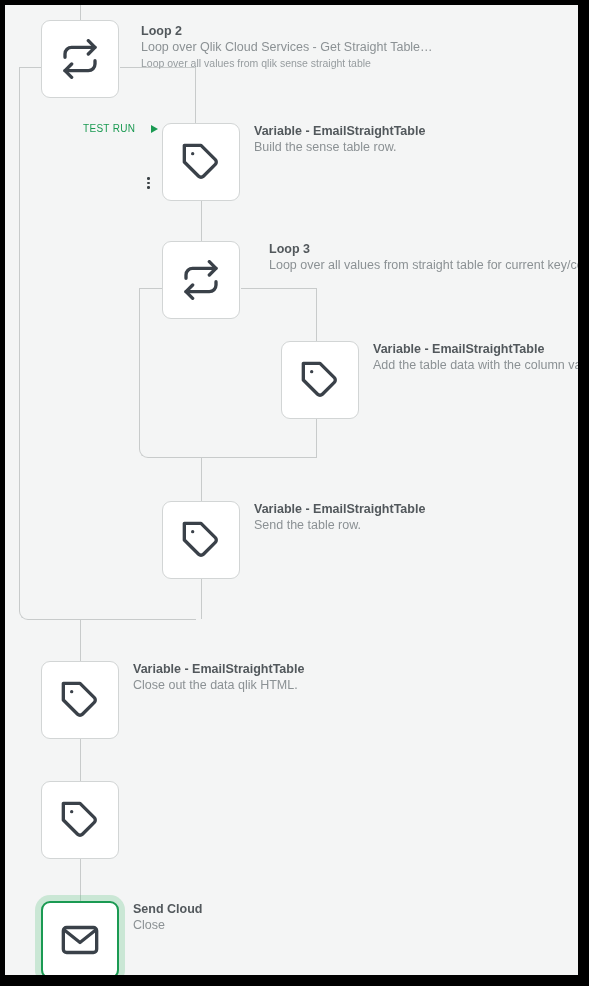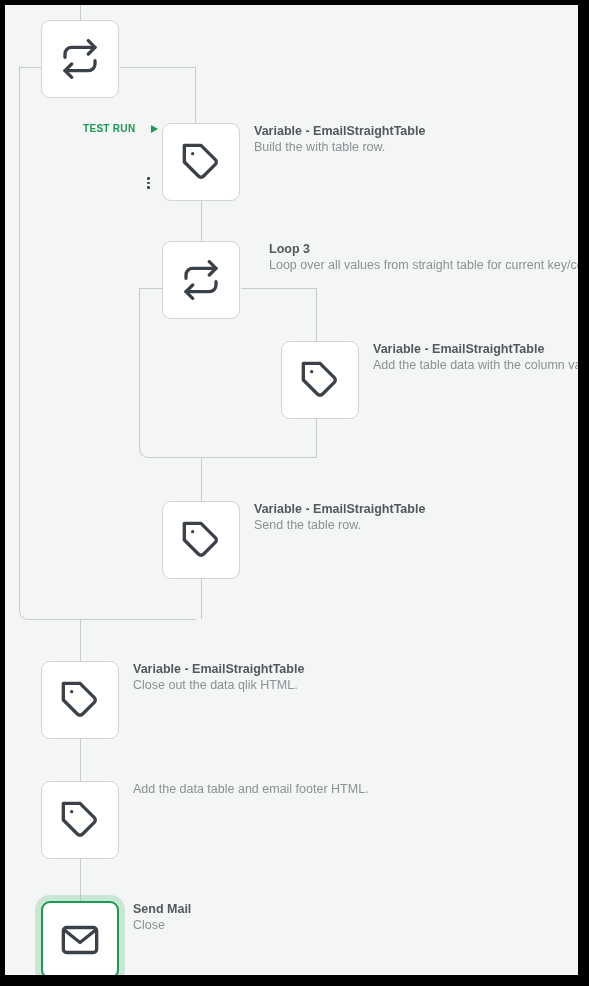--- a/index.html
+++ b/index.html
@@ -91,21 +91,21 @@
   }
 
   
   .testrun {
     position: absolute;
     display: flex;
     align-items: center;
     gap: 16px;
     color: #1a9a52;
     font-size: 10px;
-    font-weight: bold;
+    font-weight: normal;
     letter-spacing: 0.3px;
     white-space: nowrap;
   }
   .testrun .tri {
     width: 0; height: 0;
     border-left: 7px solid #1a9a52;
     border-top: 4.5px solid transparent;
     border-bottom: 4.5px solid transparent;
   }
 
@@ -161,20 +161,25 @@
   <div class="node" style="left:36px; top:15px;">
     <span>
       <svg width="40" height="40" viewBox="0 0 24 24" fill="none" stroke="#3a4149" stroke-width="2" stroke-linecap="round" stroke-linejoin="round">
         <polyline points="17 1 21 5 17 9"></polyline>
         <path d="M3 11V9a4 4 0 0 1 4-4h14"></path>
         <polyline points="7 23 3 19 7 15"></polyline>
         <path d="M21 13v2a4 4 0 0 1-4 4H3"></path>
       </svg>
     </span>
   </div>
+  <div class="label" style="left:136px; top:18px;">
+    <div class="title">Loop 2</div>
+    <div class="sub">Loop over Qlik Cloud Services - Get Straight Table…</div>
+    <div class="desc">Loop over all values from qlik sense straight table</div>
+  </div>
 
   <div class="testrun" style="left:78px; top:118px;">
     <span>TEST RUN</span>
     <span class="tri"></span>
   </div>
 
   <div class="kebab" style="left:142px; top:172px;">
     <i></i>
     <i></i>
     <i></i>
@@ -183,21 +188,21 @@
   <div class="node" style="left:157px; top:118px;">
     <span>
       <svg width="40" height="40" viewBox="0 0 24 24" fill="none" stroke="#3a4149" stroke-width="2" stroke-linecap="round" stroke-linejoin="round">
         <path d="M20.59 13.41l-7.17 7.17a2 2 0 0 1-2.83 0L2 12V2h10l8.59 8.59a2 2 0 0 1 0 2.82z"></path>
         <line x1="7" y1="7" x2="7.01" y2="7"></line>
       </svg>
     </span>
   </div>
   <div class="label" style="left:249px; top:118px;">
     <div class="title">Variable - EmailStraightTable</div>
-    <div class="sub">Build the with table row.</div>
+    <div class="sub">Build the sense table row.</div>
   </div>
 
   <div class="node" style="left:157px; top:236px;">
     <span>
       <svg width="40" height="40" viewBox="0 0 24 24" fill="none" stroke="#3a4149" stroke-width="2" stroke-linecap="round" stroke-linejoin="round">
         <polyline points="17 1 21 5 17 9"></polyline>
         <path d="M3 11V9a4 4 0 0 1 4-4h14"></path>
         <polyline points="7 23 3 19 7 15"></polyline>
         <path d="M21 13v2a4 4 0 0 1-4 4H3"></path>
       </svg>
@@ -249,29 +254,28 @@
 
   <div class="node" style="left:36px; top:776px;">
     <span>
       <svg width="40" height="40" viewBox="0 0 24 24" fill="none" stroke="#3a4149" stroke-width="2" stroke-linecap="round" stroke-linejoin="round">
         <path d="M20.59 13.41l-7.17 7.17a2 2 0 0 1-2.83 0L2 12V2h10l8.59 8.59a2 2 0 0 1 0 2.82z"></path>
         <line x1="7" y1="7" x2="7.01" y2="7"></line>
       </svg>
     </span>
   </div>
   <div class="label" style="left:128px; top:776px;">
-    <div class="sub">Add the data table and email footer HTML.</div>
   </div>
 
   <div class="node selected" style="left:36px; top:896px;">
     <span>
       <svg width="40" height="40" viewBox="0 0 24 24" fill="none" stroke="#3a4149" stroke-width="2" stroke-linecap="round" stroke-linejoin="round">
         <rect x="2" y="4.5" width="20" height="15" rx="2"></rect>
         <polyline points="2.6 6 12 13.5 21.4 6"></polyline>
       </svg>
     </span>
   </div>
   <div class="label" style="left:128px; top:896px;">
-    <div class="title">Send Mail</div>
+    <div class="title">Send Cloud</div>
     <div class="sub">Close</div>
   </div>
 
 </div>
 
 </body></html>

